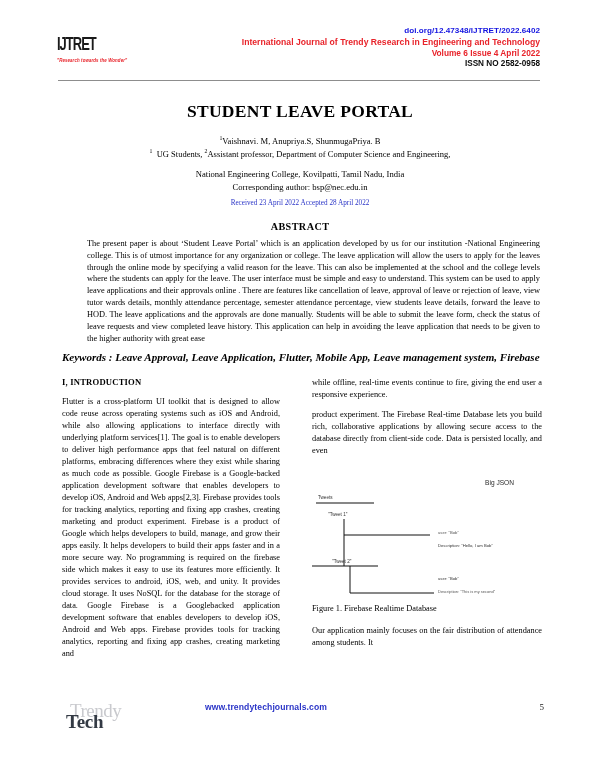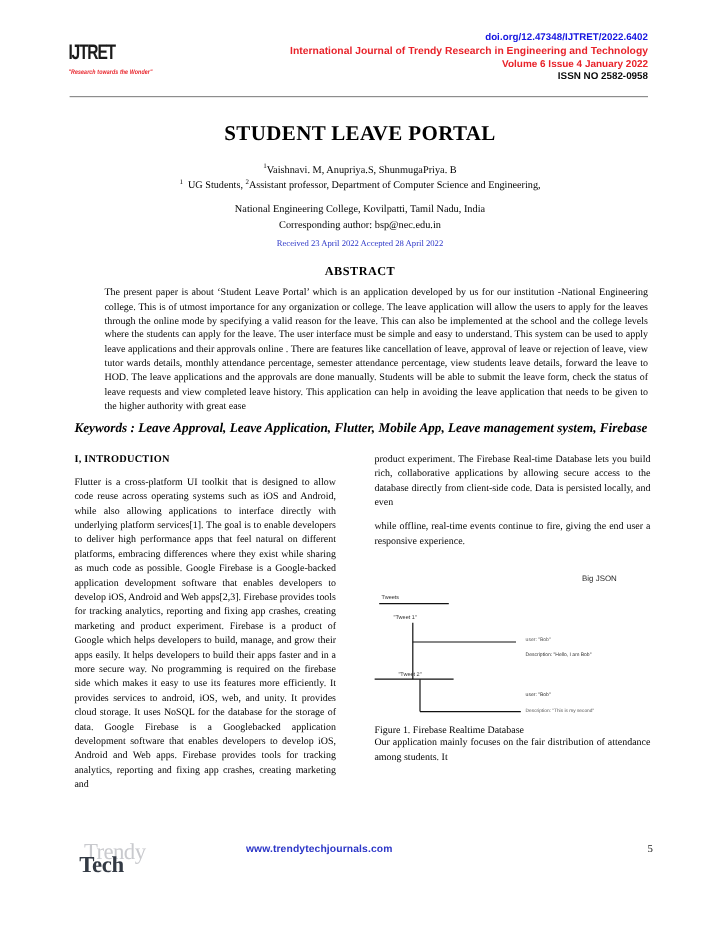--- a/index.html
+++ b/index.html
@@ -188,21 +188,21 @@
     height: 108px;
     width: 100%;
   }
   .fig-canvas svg { display: block; }
   .fig-caption {
     text-align: left;
     font-size: 8.3px;
     margin-top: 4px;
   }
   .fig-after {
-    margin-top: 0;
+    margin-top: 12px;
     font-size: 8.3px;
     line-height: 1.45;
     text-align: justify;
   }
 
   
   .footer {
     position: absolute;
     left: 0;
     bottom: 36px;
@@ -264,21 +264,21 @@
   <div class="header">
 
     <div class="logo-block">
       <div class="logo-mark">IJTRET</div>
       <div class="logo-tag">"Research towards the Wonder"</div>
     </div>
 
     <div class="header-right">
       <div class="doi">doi.org/12.47348/IJTRET/2022.6402</div>
       <div class="journal-name">International Journal of Trendy Research in Engineering and Technology</div>
-      <div class="volume">Volume 6  Issue 4  January 2022</div>
+      <div class="volume">Volume 6  Issue 4  April 2022</div>
       <div class="issn">ISSN NO 2582-0958</div>
     </div>
   </div>
 
   <div class="rule"></div>
 
   <div class="title-block">
     <div class="paper-title">STUDENT LEAVE PORTAL</div>
 
     <div class="authors">
@@ -306,22 +306,22 @@
 
     <div class="col">
       <div class="section-heading">I, INTRODUCTION</div>
       <div class="body-text">
         <p>Flutter is a cross-platform UI toolkit that is designed to allow code reuse across operating systems such as iOS and Android, while also allowing applications to interface directly with underlying platform services[1]. The goal is to enable developers to deliver high performance apps that feel natural on different platforms, embracing differences where they exist while sharing as much code as possible.   Google Firebase is a Google-backed application development software that enables developers to develop iOS, Android and Web apps[2,3]. Firebase provides tools for tracking analytics, reporting and fixing app crashes, creating marketing and product experiment. Firebase is a product of Google which helps developers to build, manage, and grow their apps easily. It helps developers to build their apps faster and in a more secure way. No programming is required on the firebase side which makes it easy to use its features more efficiently. It provides services to android, iOS, web, and unity. It provides cloud storage. It uses NoSQL for the database for the storage of data. Google Firebase is a Googlebacked application development software that enables developers to develop iOS, Android and Web apps. Firebase provides tools for tracking analytics, reporting and fixing app crashes, creating marketing and</p>
       </div>
     </div>
 
     <div class="col">
       <div class="body-text">
+        <p>while offline, real-time events continue to fire, giving the end user a responsive experience.</p>
         <p>product experiment. The Firebase Real-time Database lets you build rich, collaborative applications by allowing secure access to the database directly from client-side code. Data is persisted locally, and even</p>
-        <p>while offline, real-time events continue to fire, giving the end user a responsive experience.</p>
       </div>
 
       <div class="figure">
         <div class="fig-label-top">Big JSON</div>
 
         <div class="fig-canvas">
           <svg width="230" height="108" viewBox="0 0 230 108" xmlns="http://www.w3.org/2000/svg">
 
             <text x="6" y="7" font-family="Liberation Sans, sans-serif" font-size="4.6" fill="#333">Tweets</text>
             <line x1="4" y1="11" x2="62" y2="11" stroke="#111" stroke-width="1.1"></line>

